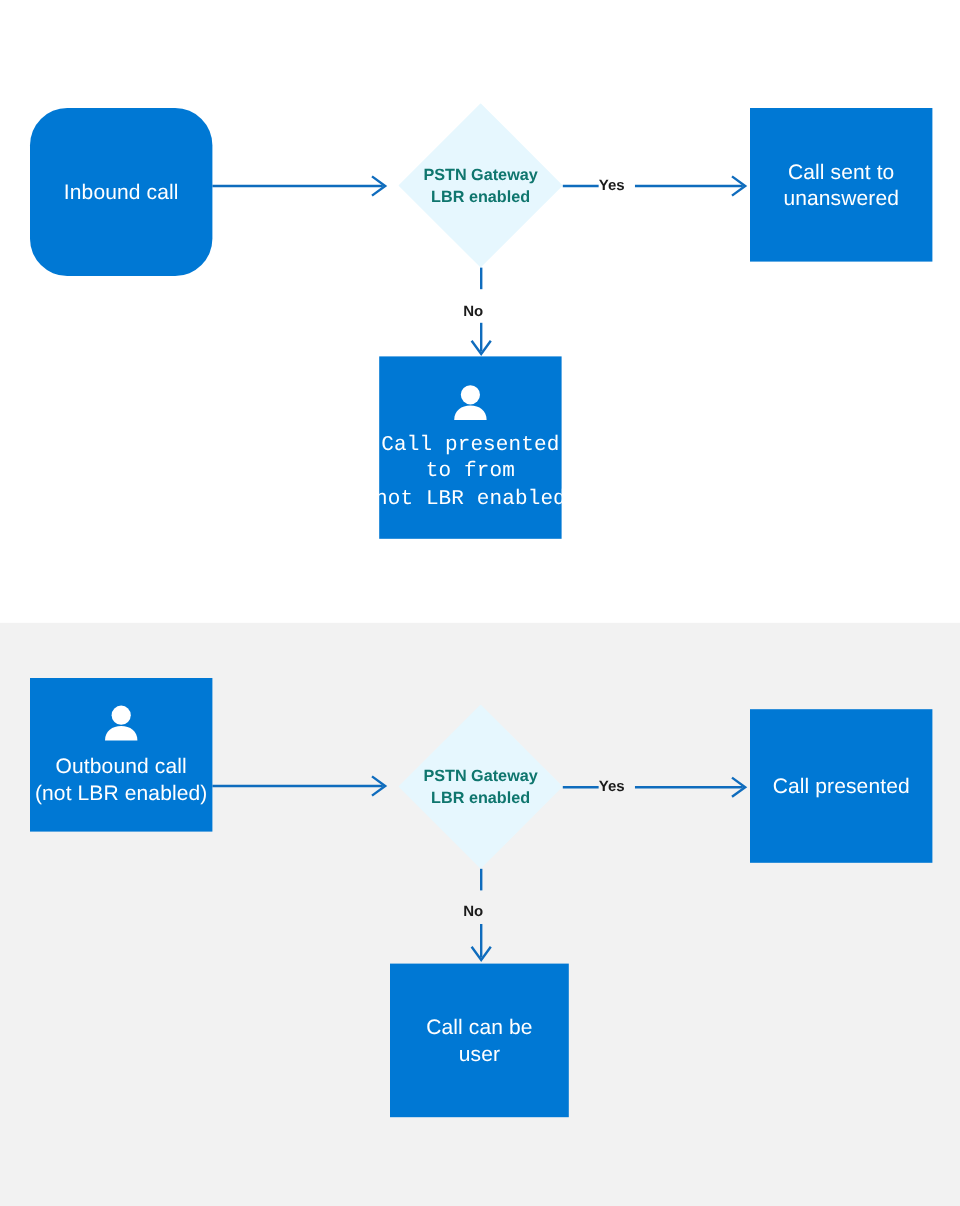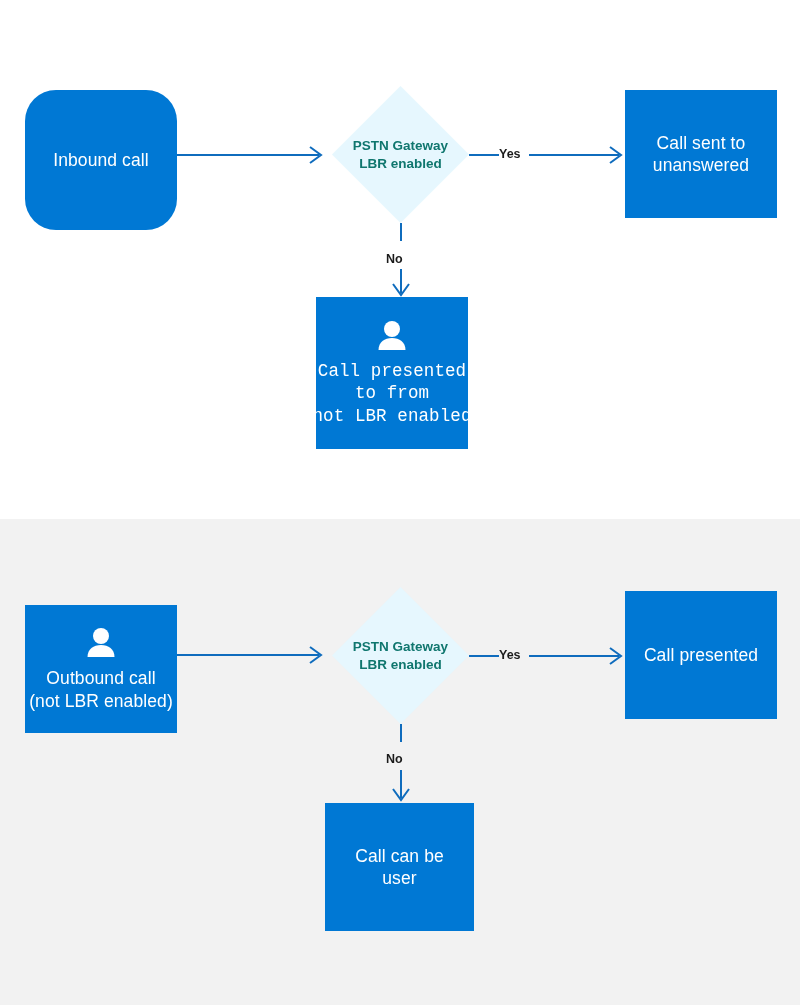--- a/index.html
+++ b/index.html
@@ -151,21 +151,21 @@
       <circle cx="17" cy="10" r="8" fill="#ffffff"></circle>
       <path d="M3.5 31 C3.5 23.2 9.6 19 17 19 C24.4 19 30.5 23.2 30.5 31 Z" fill="#ffffff"></path>
     </svg>
     <div class="lines">
       <span>Call presented</span>
       <span>to from</span>
       <span>(not LBR enabled)</span>
     </div>
   </div>
 
-  <div class="node" style="left:25px; top:605px; width:152px; height:128px;">
+  <div class="node" style="left:25px; top:565px; width:152px; height:128px;">
     <svg class="person-icon" width="34" height="34" viewBox="0 0 34 34">
       <circle cx="17" cy="10" r="8" fill="#ffffff"></circle>
       <path d="M3.5 31 C3.5 23.2 9.6 19 17 19 C24.4 19 30.5 23.2 30.5 31 Z" fill="#ffffff"></path>
     </svg>
     <div class="lines">
       <span>Outbound call</span>
       <span>(not LBR enabled)</span>
     </div>
   </div>
 

